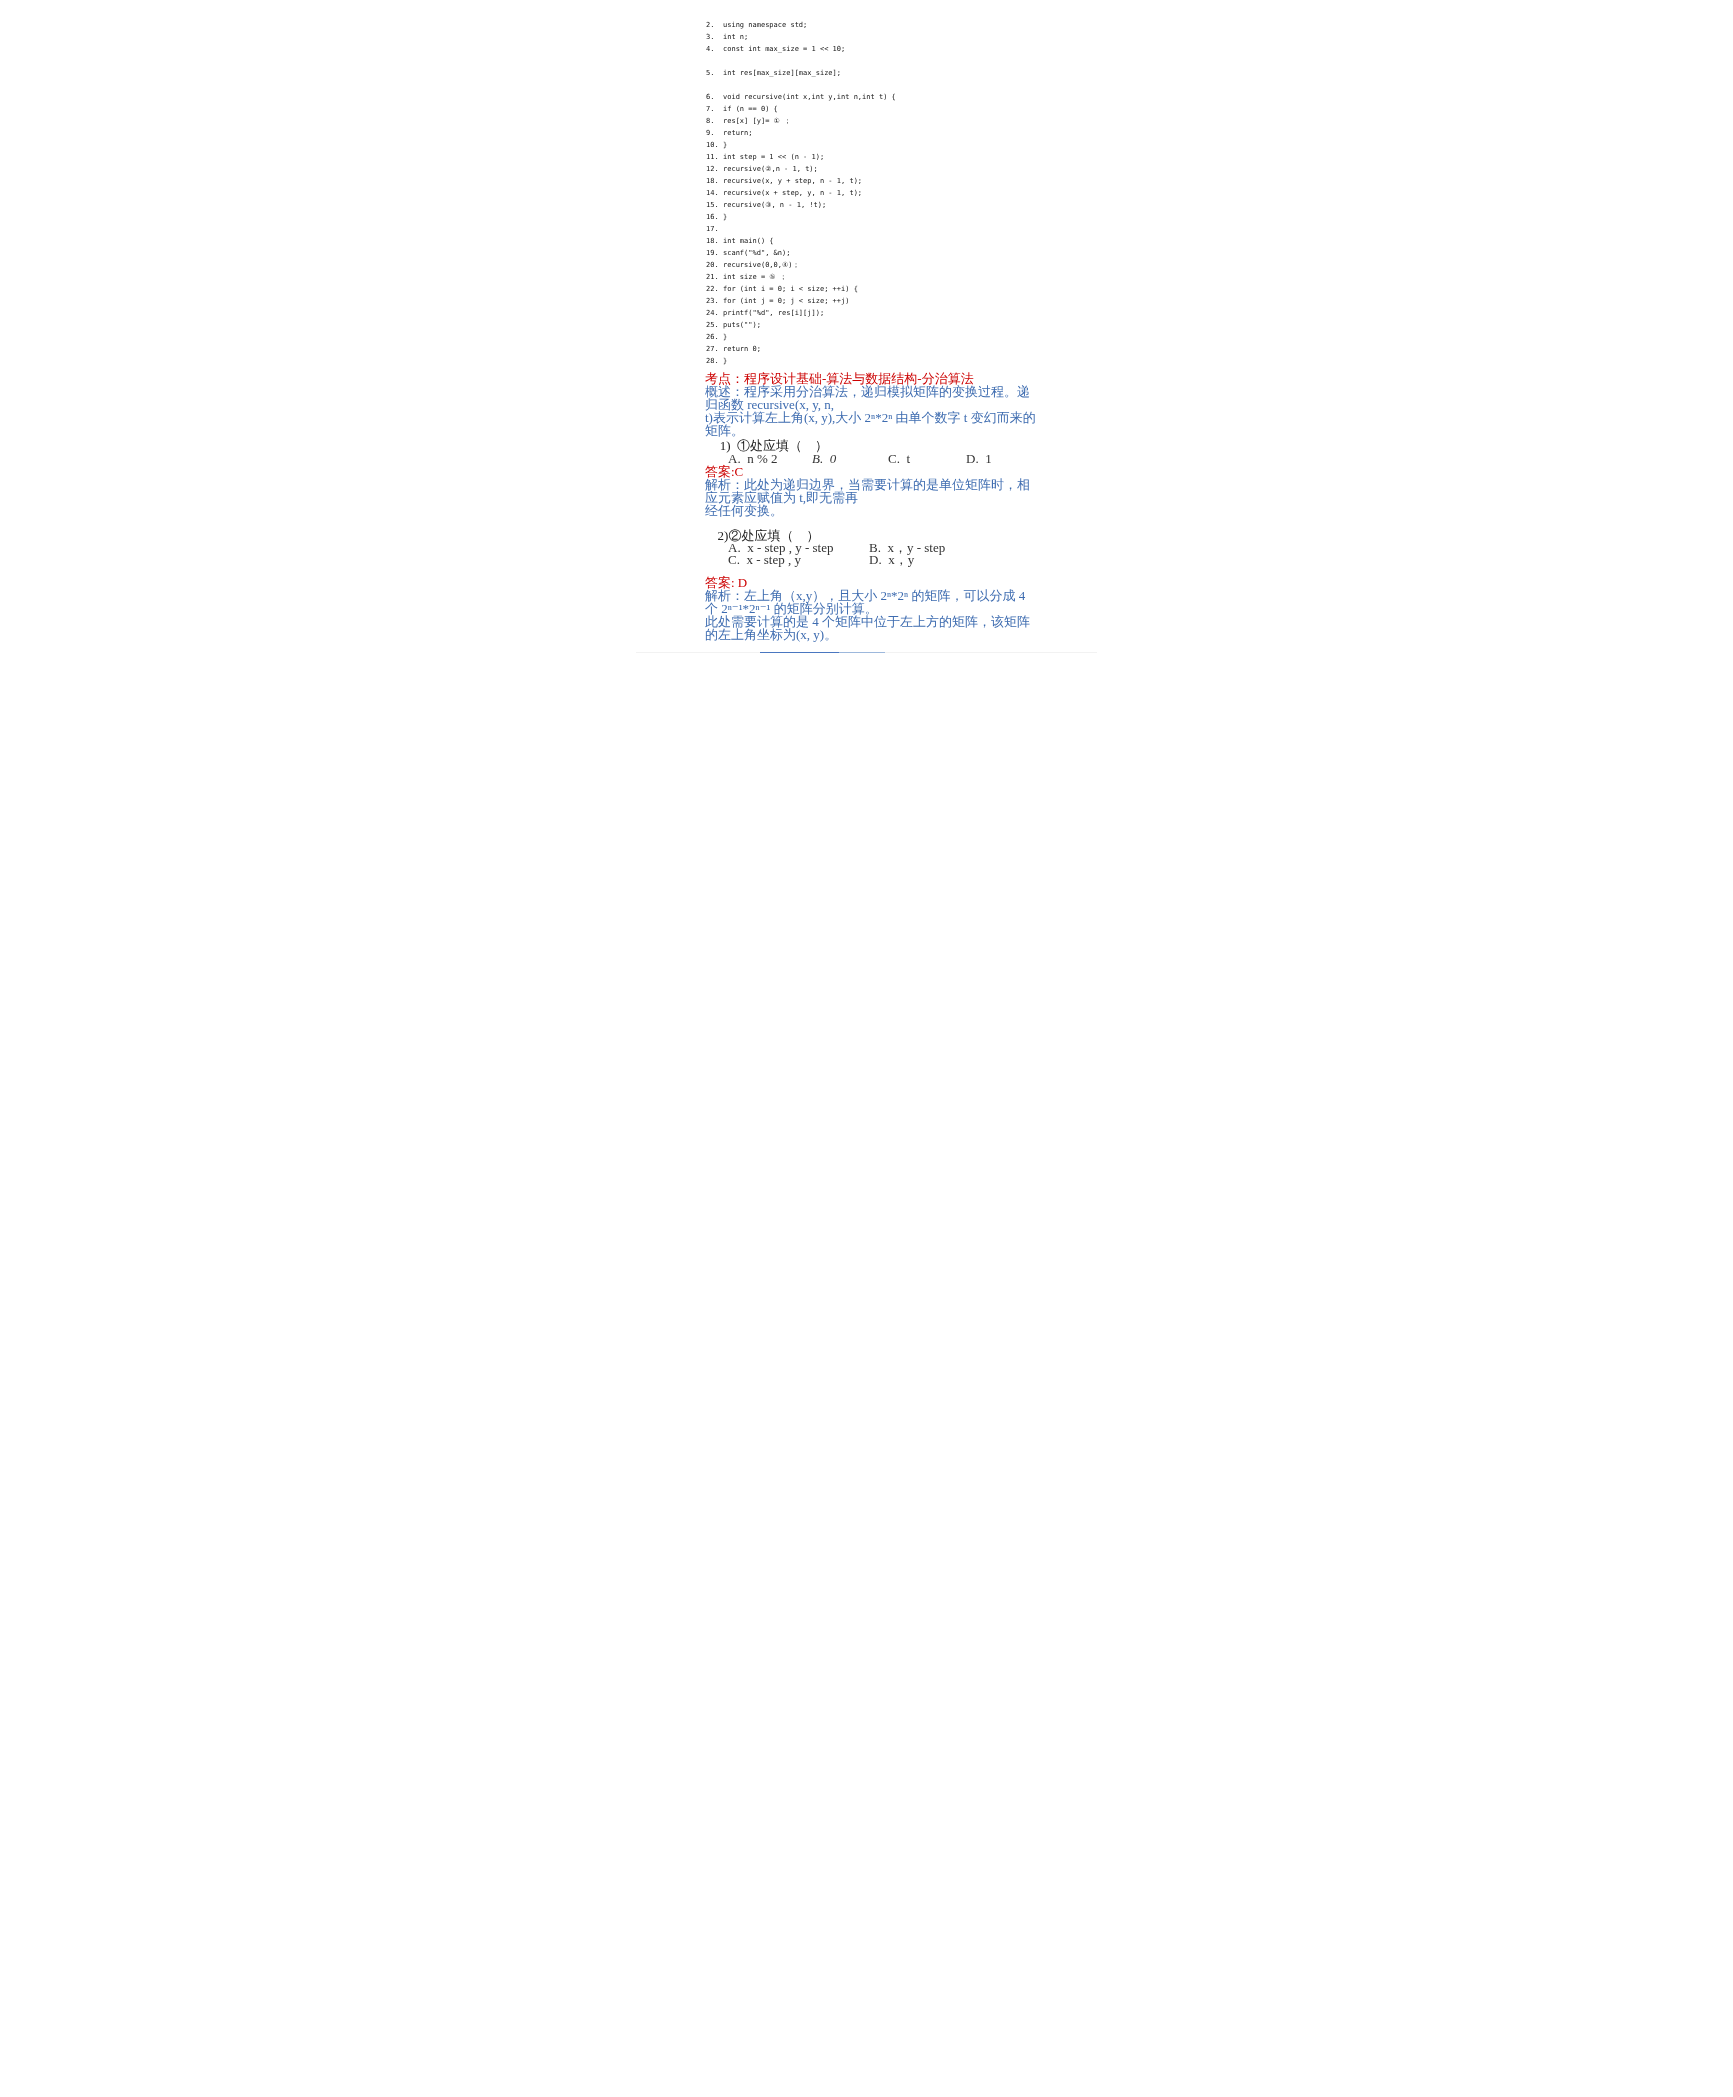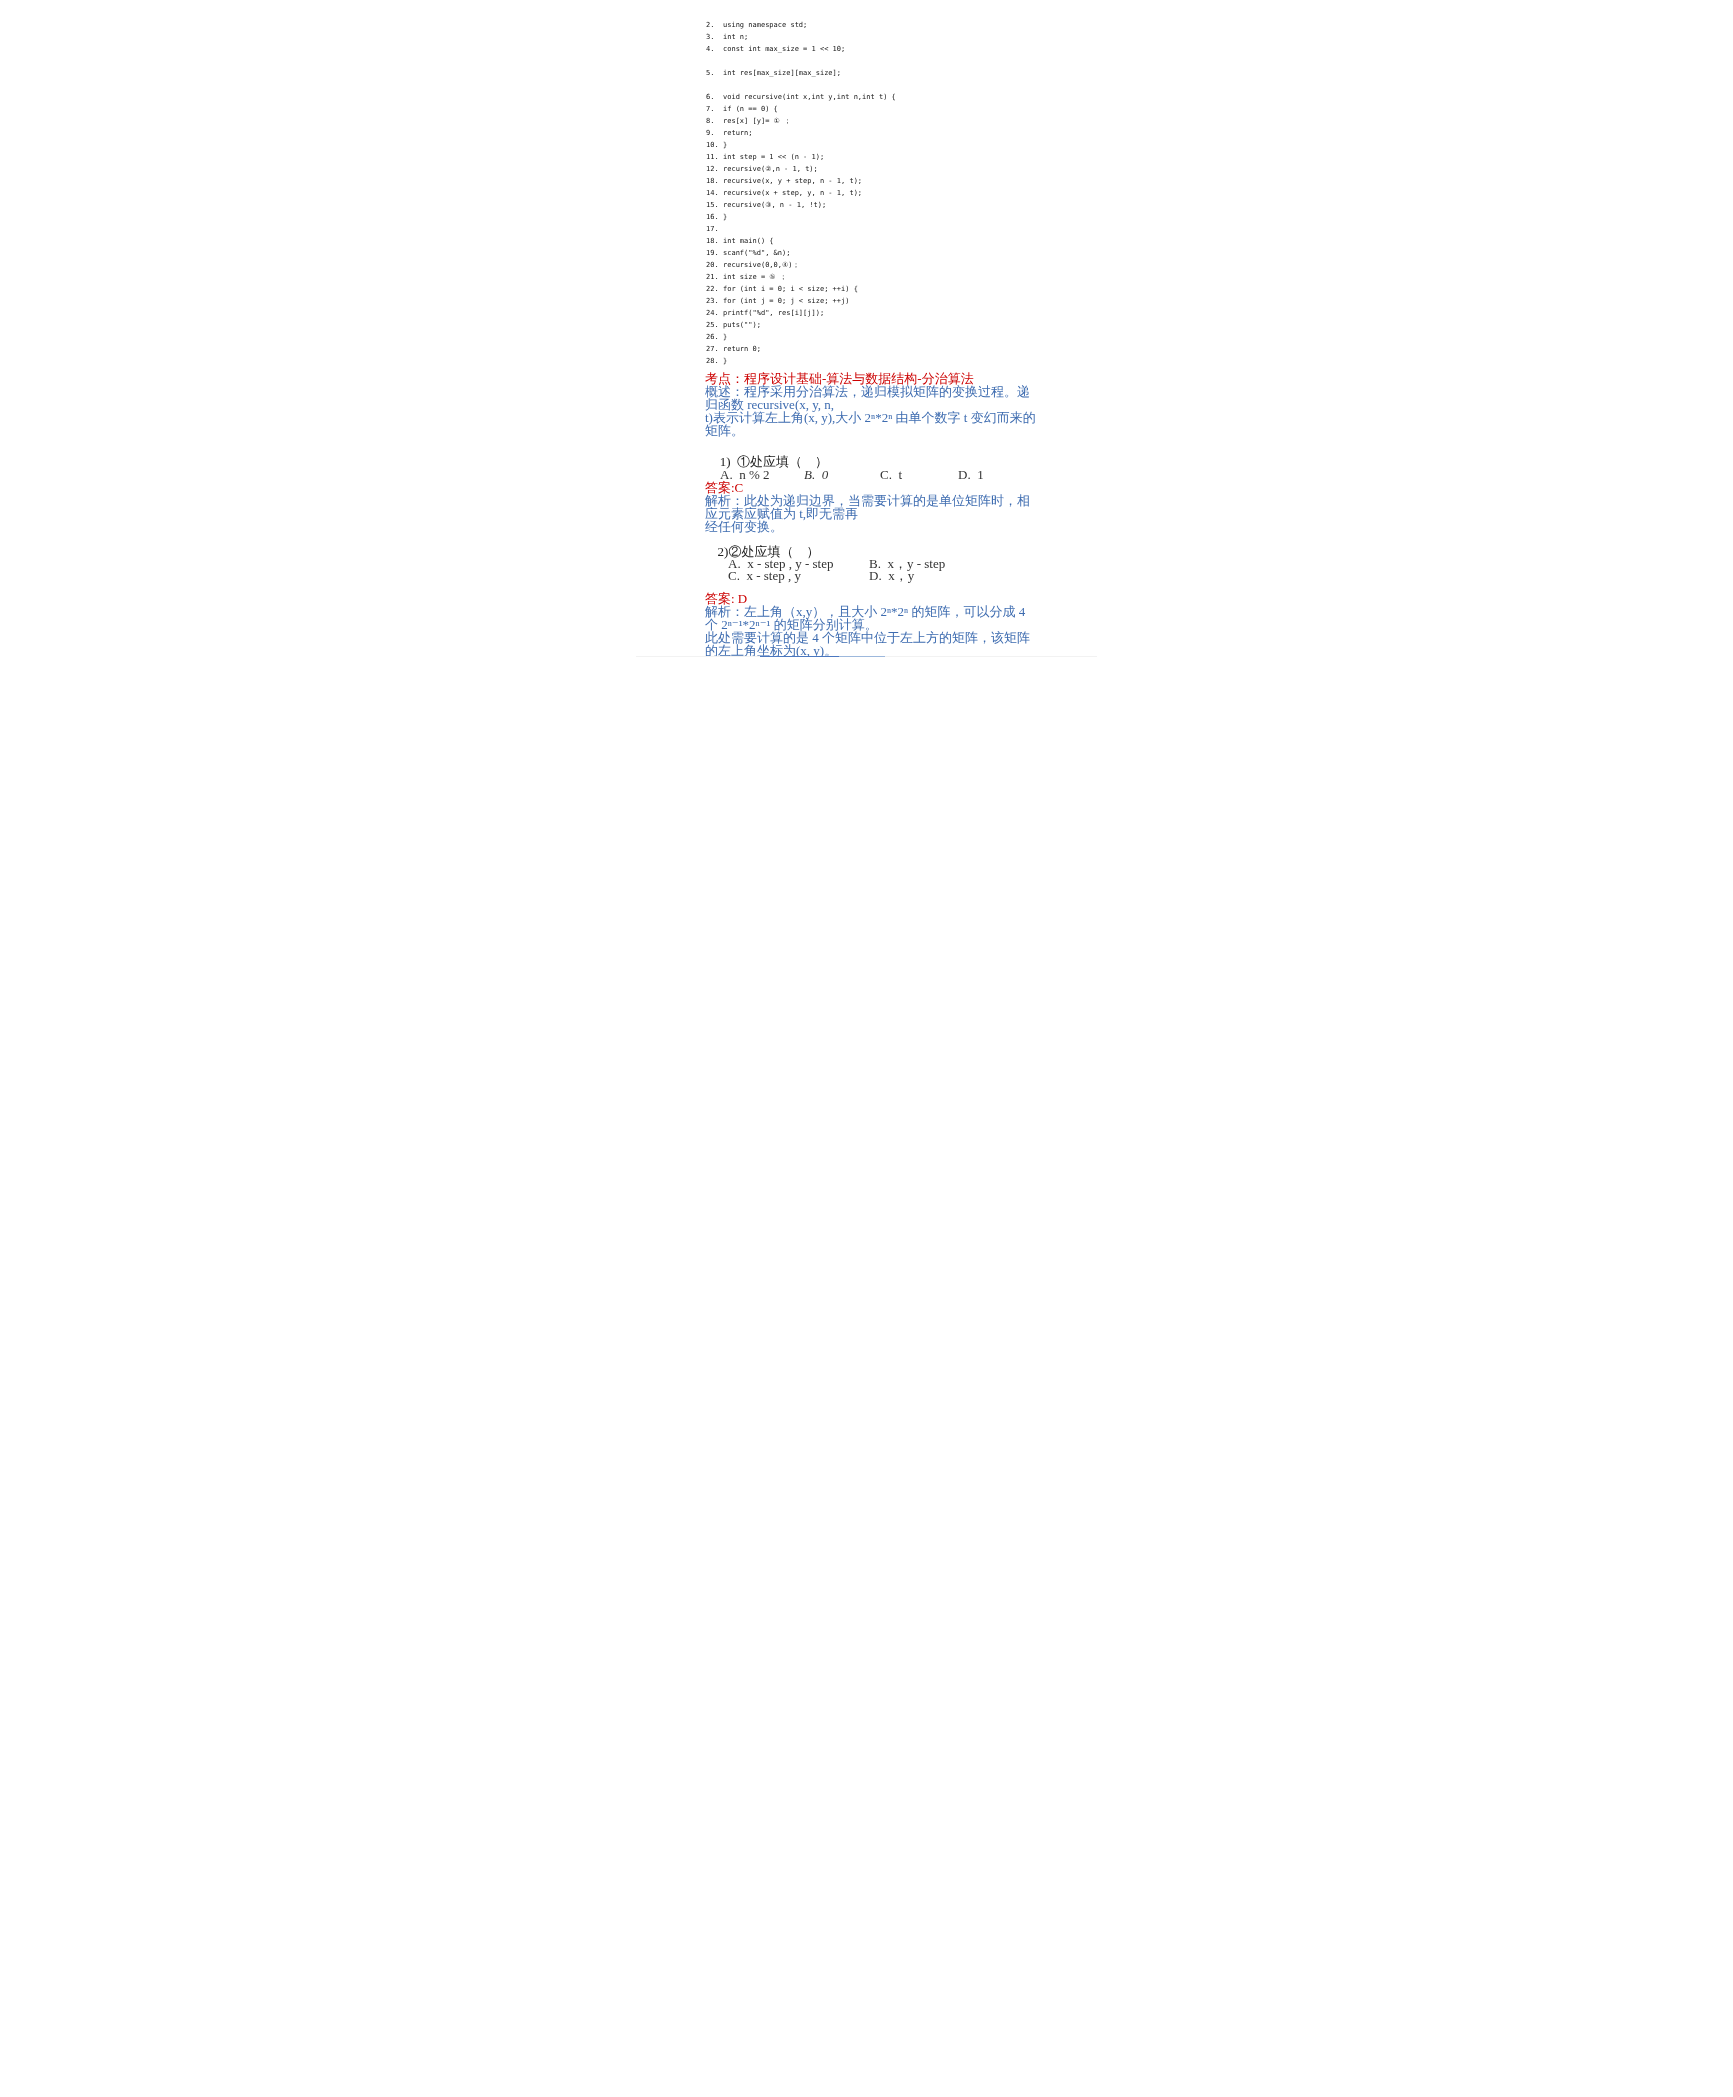--- a/index.html
+++ b/index.html
@@ -32,28 +32,28 @@
     font-size: 13px;
     line-height: 13px;
     width: 336px;
   }
   .red  { color: #cc0000; }
   .blue { color: #3e6cb0; }
   .line { white-space: pre-wrap; }
 
   .q-title {
     color: #222222;
-    margin-top: 18px;
+    margin-top: 2px;
     white-space: pre;
   }
   .q1-title { margin-left: 14.7px; }
   .q2-title { margin-left: 12.6px; margin-top: 0; }
 
   .options-row {
-    margin-left: 15px;
+    margin-left: 23px;
     display: flex;
     white-space: pre;
     color: #333333;
   }
   .q1-options .opt-0 { width: 84px; }
   .q1-options .opt-1 { width: 76px; font-style: italic; }
   .q1-options .opt-2 { width: 78px; }
 
   .q2-options-grid {
     margin-left: 23px;

